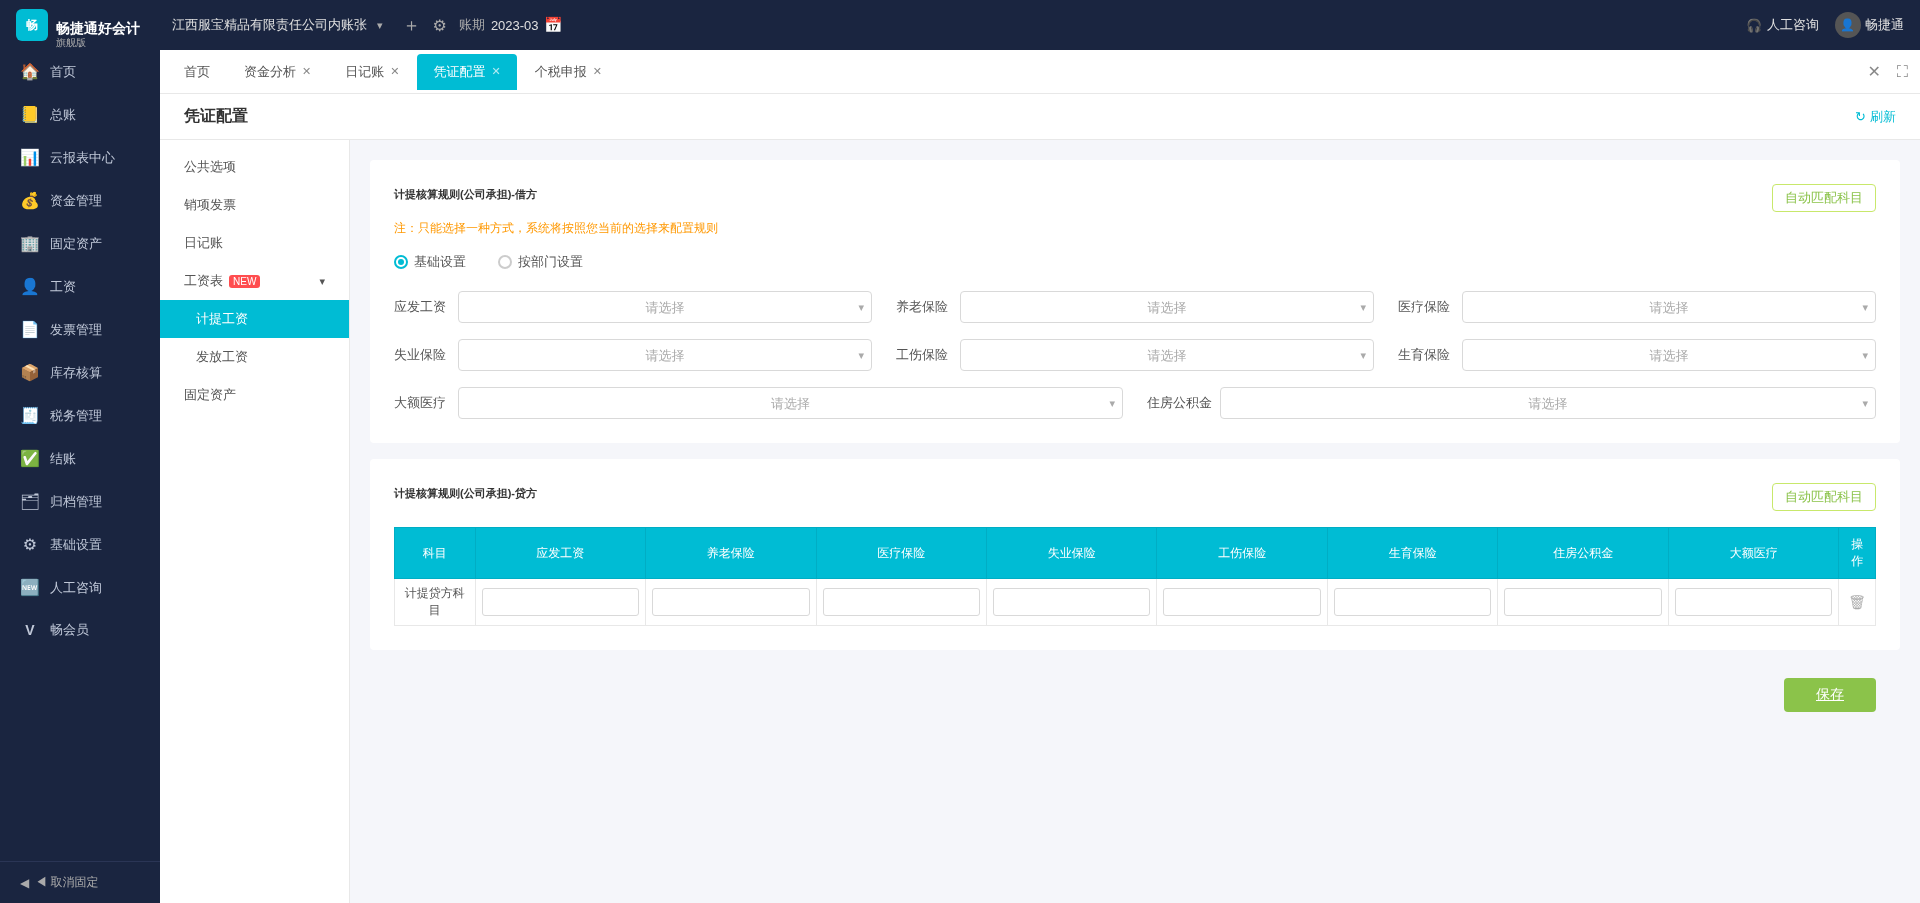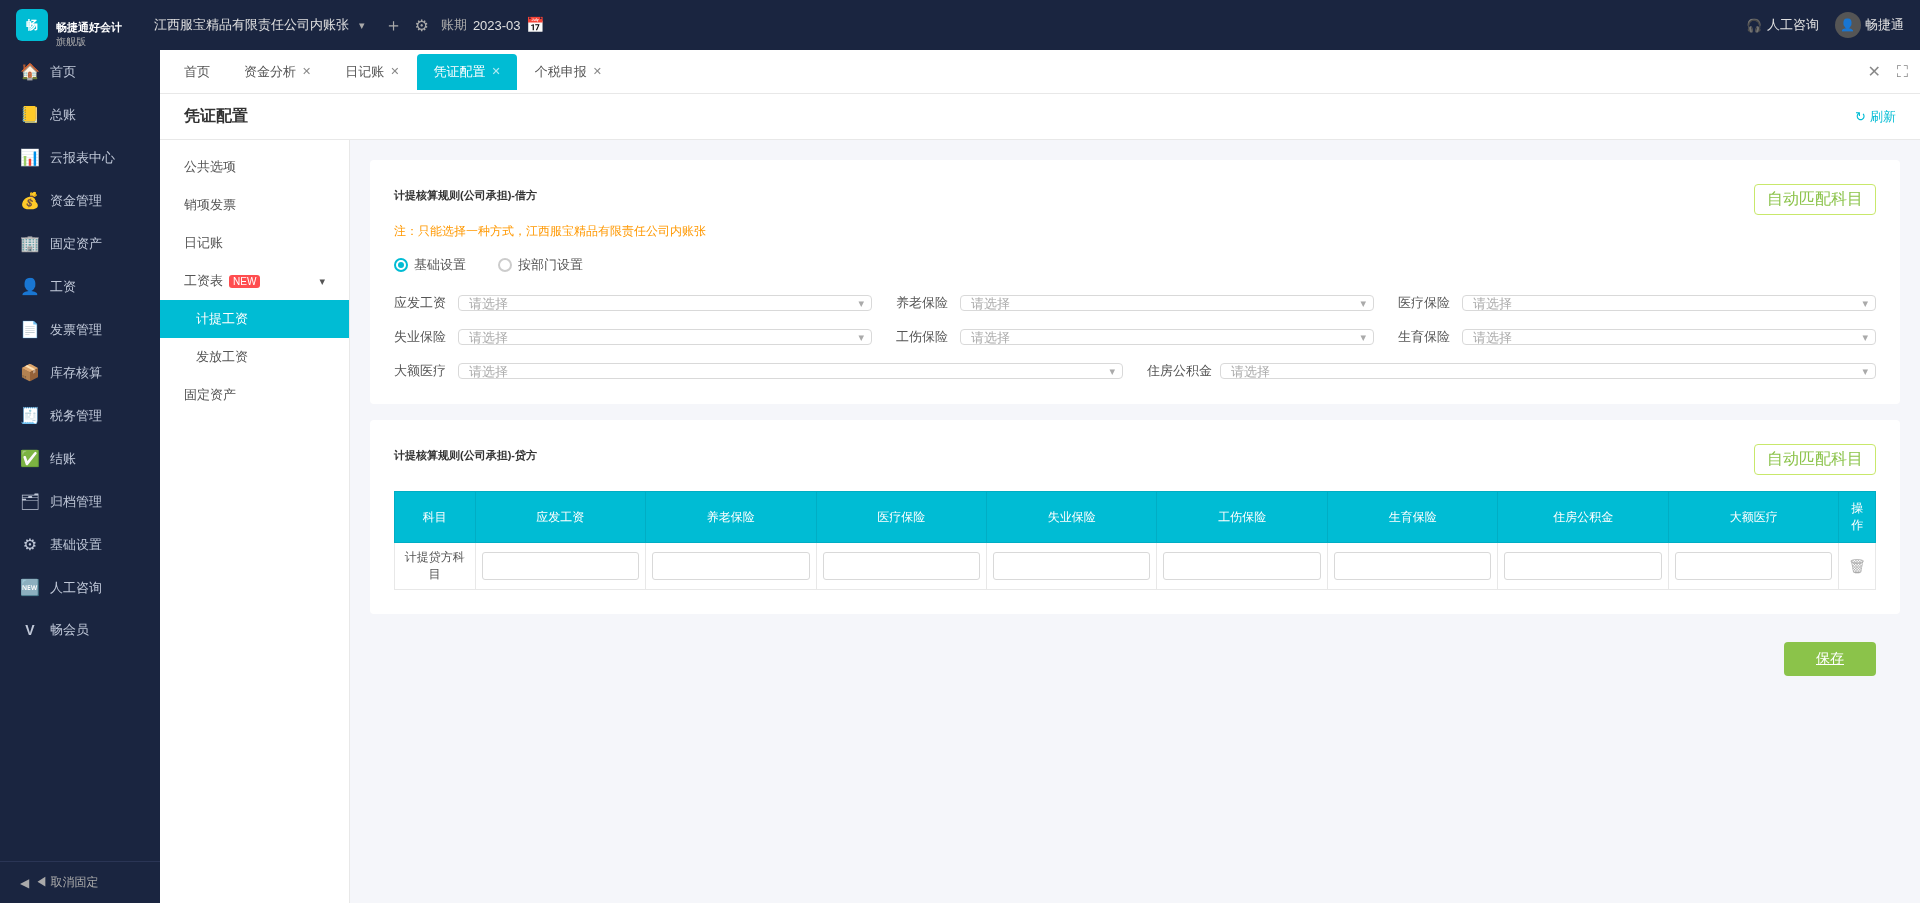--- a/index.html
+++ b/index.html
@@ -2,21 +2,21 @@
 <html><head>
   <meta charset="utf-8">
   <style>
     * { box-sizing: border-box; margin: 0; padding: 0; }
     body { font-family: "Microsoft YaHei", "PingFang SC", sans-serif; font-size: 13px; background: #f0f2f5; display: flex; flex-direction: column; height: 903px; overflow: hidden; }
 
     
     .top-bar { height: 50px; background: #1a2540; display: flex; align-items: center; padding: 0 16px; gap: 12px; flex-shrink: 0; }
     .top-bar-logo { display: flex; align-items: center; gap: 8px; }
     .logo-icon { width: 32px; height: 32px; background: #00bcd4; border-radius: 6px; display: flex; align-items: center; justify-content: center; color: white; font-size: 12px; font-weight: bold; }
-    .logo-text { color: white; font-size: 11px; font-weight: bold; line-height: 1.2; margin-top: 20px; }
+    .logo-text { color: white; font-size: 14px; font-weight: bold; line-height: 1.2; margin-top: 20px; }
     .logo-sub { color: #aaa; font-size: 10px; }
     .top-bar-company { color: #e0e0e0; font-size: 13px; margin-left: 20px; display: flex; align-items: center; gap: 10px; cursor: pointer; }
     .top-bar-company .chevron { color: #aaa; font-size: 11px; }
     .top-bar-add { color: #aaa; font-size: 18px; cursor: pointer; margin-left: 8px; }
     .top-bar-setting { color: #aaa; font-size: 16px; cursor: pointer; }
     .top-bar-period { color: #e0e0e0; font-size: 13px; display: flex; align-items: center; gap: 6px; }
     .top-bar-period span.label { color: #aaa; }
     .top-bar-period span.calendar-icon { color: #00bcd4; font-size: 15px; cursor: pointer; }
     .top-bar-right { margin-left: auto; display: flex; align-items: center; gap: 16px; }
     .top-bar-service { color: #e0e0e0; font-size: 13px; display: flex; align-items: center; gap: 4px; cursor: pointer; }
@@ -69,23 +69,23 @@
     .radio-item { display: flex; align-items: center; gap: 6px; cursor: pointer; font-size: 13px; color: #555; }
     .radio-circle { width: 14px; height: 14px; border-radius: 50%; border: 2px solid #ccc; display: flex; align-items: center; justify-content: center; flex-shrink: 0; }
     .radio-circle.checked { border-color: #00bcd4; }
     .radio-circle.checked::after { content: ''; width: 6px; height: 6px; background: #00bcd4; border-radius: 50%; }
 
     
     .form-grid { display: grid; grid-template-columns: repeat(3, 1fr); gap: 16px 24px; }
     .form-field { display: flex; align-items: center; gap: 8px; }
     .form-label { color: #555; font-size: 13px; white-space: nowrap; min-width: 56px; }
     .select-wrapper { flex: 1; position: relative; }
-    .select-wrapper select { width: 100%; height: 16px; border: 1px solid #d9d9d9; border-radius: 4px; padding: 0 10px; font-size: 13px; color: #aaa; appearance: none; background: white; cursor: pointer; }
+    .select-wrapper select { width: 100%; height: 32px; border: 1px solid #d9d9d9; border-radius: 4px; padding: 0 10px; font-size: 13px; color: #aaa; appearance: none; background: white; cursor: pointer; text-align: center; }
     .select-wrapper .sel-arrow { position: absolute; right: 8px; top: 50%; transform: translateY(-50%); color: #aaa; font-size: 11px; pointer-events: none; }
-    .auto-match-btn { background: white; border: 1px solid #c8e86b; color: #8bc34a; border-radius: 4px; padding: 4px 12px; font-size: 16px; cursor: pointer; white-space: nowrap; }
+    .auto-match-btn { background: white; border: 1px solid #c8e86b; color: #8bc34a; border-radius: 4px; padding: 4px 12px; font-size: 13px; cursor: pointer; white-space: nowrap; }
 
     
     .table-section { margin-top: 16px; }
     .voucher-table { width: 100%; border-collapse: collapse; }
     .voucher-table th { background: #00bcd4; color: white; padding: 8px 6px; font-size: 12px; font-weight: normal; text-align: center; border: 1px solid #00adc4; }
     .voucher-table td { padding: 6px; border: 1px solid #e8e8e8; text-align: center; font-size: 12px; color: #555; }
     .voucher-table td input { width: 100%; border: 1px solid #d9d9d9; border-radius: 3px; padding: 3px 6px; font-size: 12px; height: 28px; }
     .delete-icon { color: #aaa; cursor: pointer; font-size: 14px; }
 
     
@@ -267,21 +267,21 @@
         </div>
       </div>
 
       <div class="right-content">
 
         <div class="section-card">
           <div class="section-header-row">
             <span class="section-title">计提核算规则(公司承担)-借方</span>
             <button class="auto-match-btn">自动匹配科目</button>
           </div>
-          <div class="section-note">注：只能选择一种方式，江西服宝精品有限责任公司内账张</div>
+          <div class="section-note">注：只能选择一种方式，系统将按照您当前的选择来配置规则</div>
 
           <div class="radio-group">
             <div class="radio-item">
               <div class="radio-circle checked"></div>
               <span>基础设置</span>
             </div>
             <div class="radio-item">
               <div class="radio-circle" style="border-color:#ccc;"></div>
               <span>按部门设置</span>
             </div>

